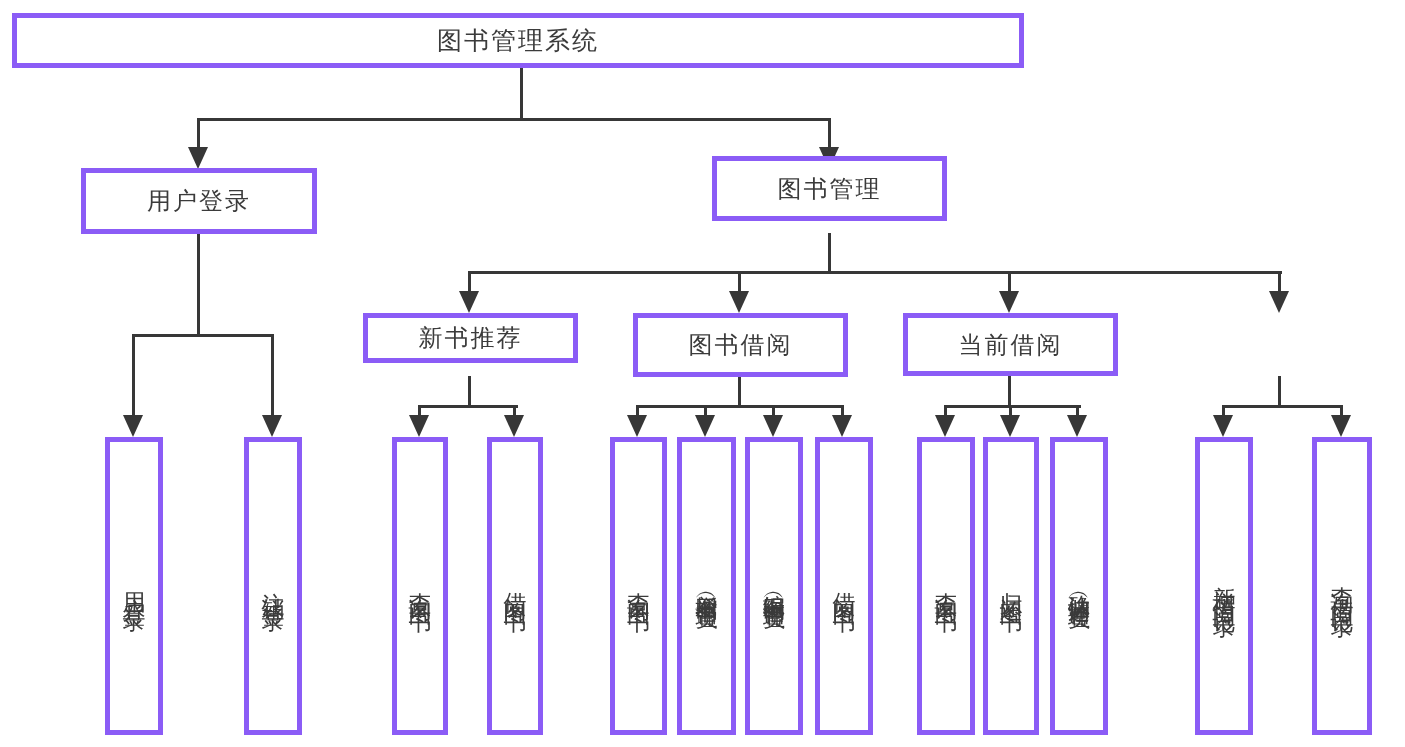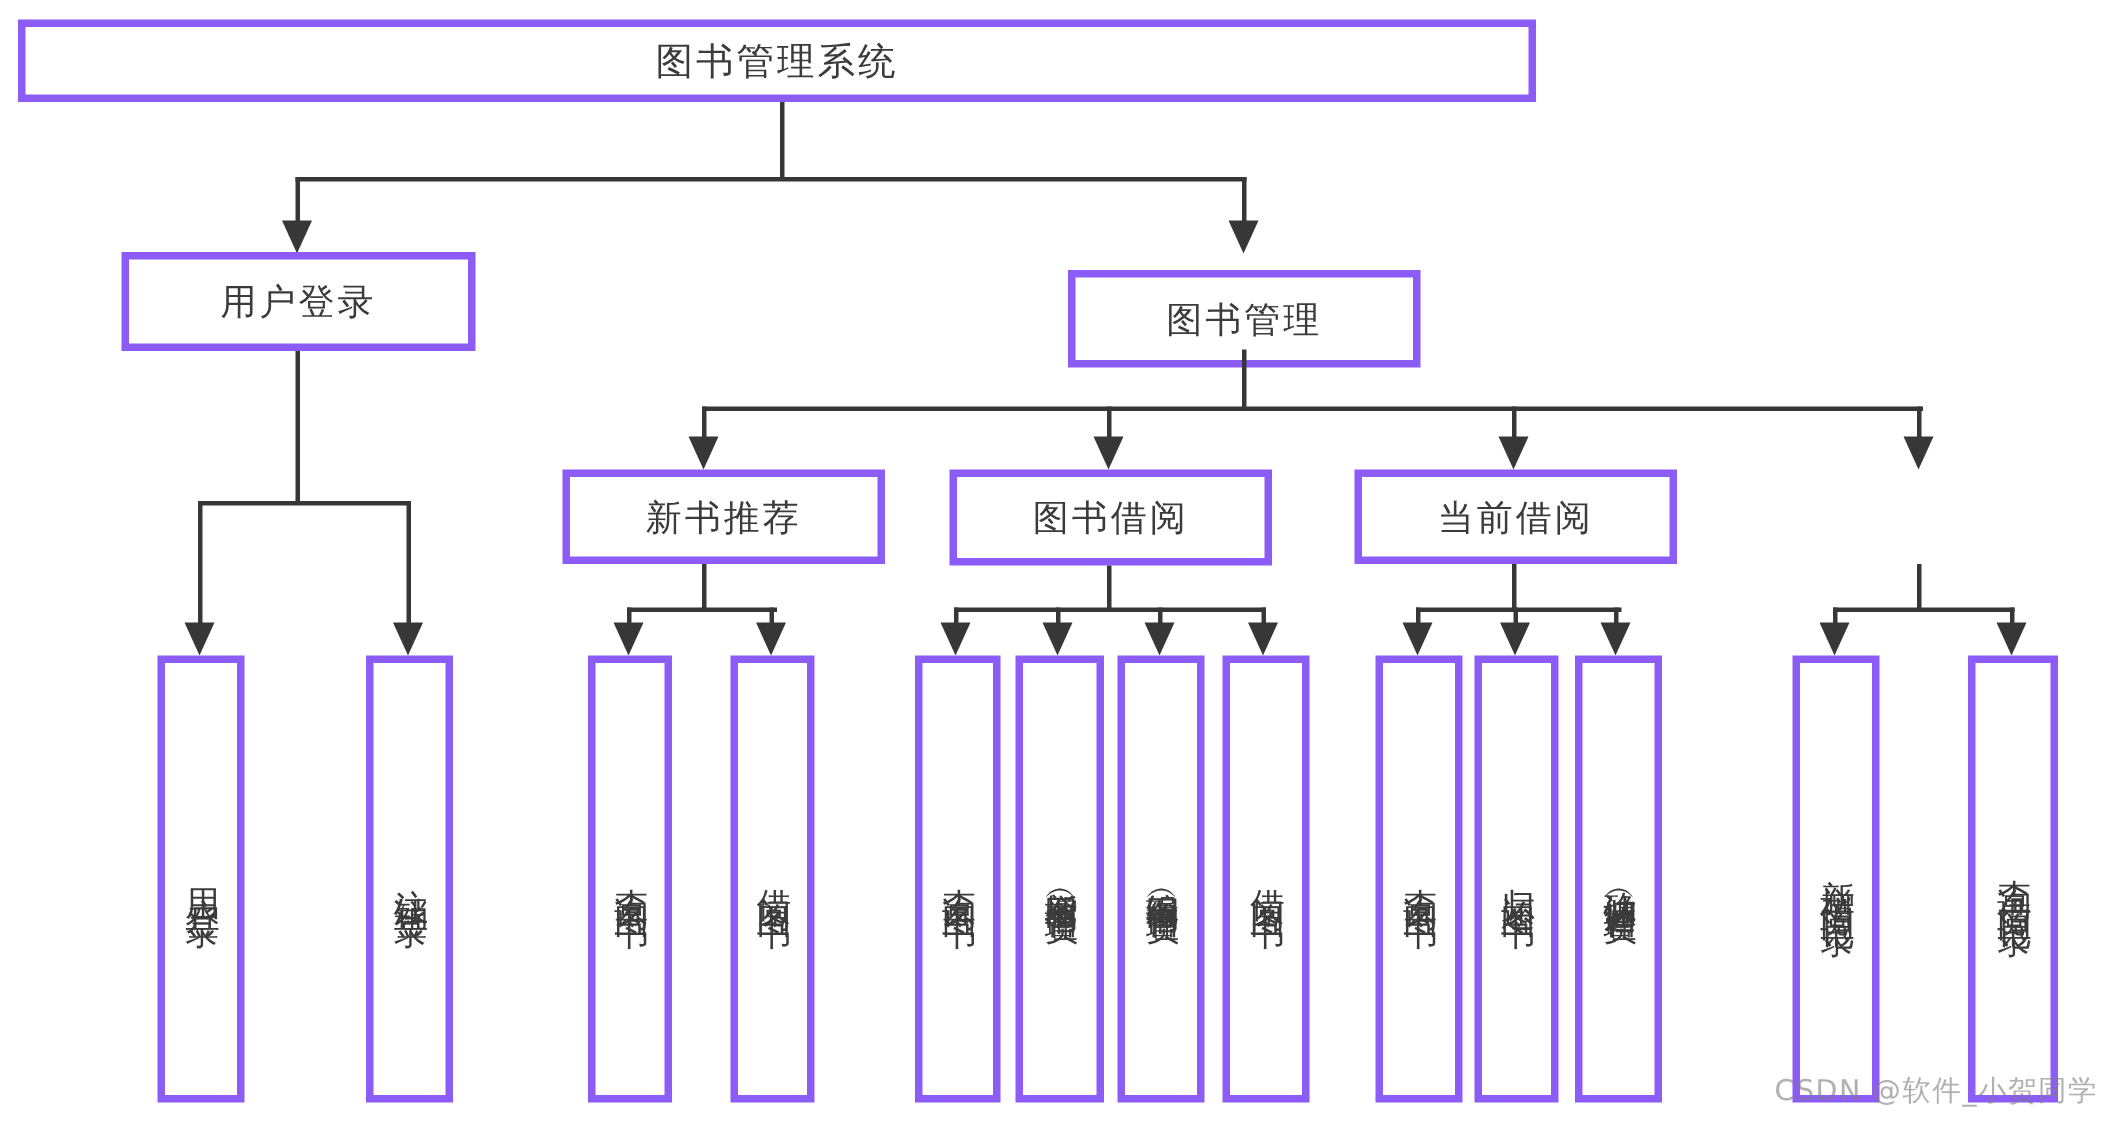--- a/index.html
+++ b/index.html
@@ -42,41 +42,41 @@
   <div class="box hbox root" style="left:12px;top:13px;width:1012px;height:55px">图书管理系统</div>
 
   <div class="line vline" style="left:520px;top:68px;height:52px"></div>
   <div class="line hline" style="left:197px;top:118px;width:634px"></div>
   <div class="line vline" style="left:197px;top:118px;height:32px"></div>
   <div class="arrow" style="left:188px;top:147px"></div>
   <div class="line vline" style="left:828px;top:118px;height:32px"></div>
   <div class="arrow" style="left:819px;top:147px"></div>
 
   <div class="box hbox" style="left:81px;top:168px;width:236px;height:66px">用户登录</div>
-  <div class="box hbox" style="left:712px;top:180px;width:235px;height:65px">图书管理</div>
+  <div class="box hbox" style="left:712px;top:156px;width:235px;height:65px">图书管理</div>
 
   <div class="line vline" style="left:197px;top:234px;height:102px"></div>
   <div class="line hline" style="left:132px;top:334px;width:142px"></div>
   <div class="line vline" style="left:132px;top:334px;height:83px"></div>
   <div class="arrow" style="left:123px;top:415px"></div>
   <div class="line vline" style="left:271px;top:334px;height:83px"></div>
   <div class="arrow" style="left:262px;top:415px"></div>
 
   <div class="line vline" style="left:828px;top:233px;height:41px"></div>
   <div class="line hline" style="left:468px;top:271px;width:814px"></div>
   <div class="line vline" style="left:468px;top:271px;height:22px"></div>
   <div class="arrow" style="left:459px;top:291px"></div>
   <div class="line vline" style="left:738px;top:271px;height:22px"></div>
   <div class="arrow" style="left:729px;top:291px"></div>
   <div class="line vline" style="left:1008px;top:271px;height:22px"></div>
   <div class="arrow" style="left:999px;top:291px"></div>
   <div class="line vline" style="left:1278px;top:271px;height:22px"></div>
   <div class="arrow" style="left:1269px;top:291px"></div>
 
-  <div class="box hbox" style="left:375px;top:313px;width:215px;height:63px">新书推荐</div>
+  <div class="box hbox" style="left:363px;top:313px;width:215px;height:50px">新书推荐</div>
   <div class="box hbox" style="left:633px;top:313px;width:215px;height:64px">图书借阅</div>
   <div class="box hbox" style="left:903px;top:313px;width:215px;height:63px">当前借阅</div>
 
   <div class="line vline" style="left:468px;top:376px;height:32px"></div>
   <div class="line hline" style="left:418px;top:405px;width:100px"></div>
   <div class="line vline" style="left:418px;top:405px;height:12px"></div>
   <div class="arrow" style="left:409px;top:415px"></div>
   <div class="line vline" style="left:513px;top:405px;height:12px"></div>
   <div class="arrow" style="left:504px;top:415px"></div>
 
@@ -118,15 +118,14 @@
   <div class="box vbox small-gap" style="left:745px;top:437px;width:58px;height:298px">编辑图书（管理员）</div>
   <div class="box vbox" style="left:815px;top:437px;width:58px;height:298px">借阅图书</div>
 
   <div class="box vbox" style="left:917px;top:437px;width:58px;height:298px">查询图书</div>
   <div class="box vbox" style="left:983px;top:437px;width:56px;height:298px">归还图书</div>
   <div class="box vbox small-gap" style="left:1050px;top:437px;width:58px;height:298px">确认归还（管理员）</div>
 
   <div class="box vbox" style="left:1195px;top:437px;width:58px;height:298px">新增借阅记录</div>
   <div class="box vbox" style="left:1312px;top:437px;width:60px;height:298px">查询借阅记录</div>
 
-  <div class="watermark">CSDN @软件_小贺同学</div>
 
 </div>
 
 </body></html>

